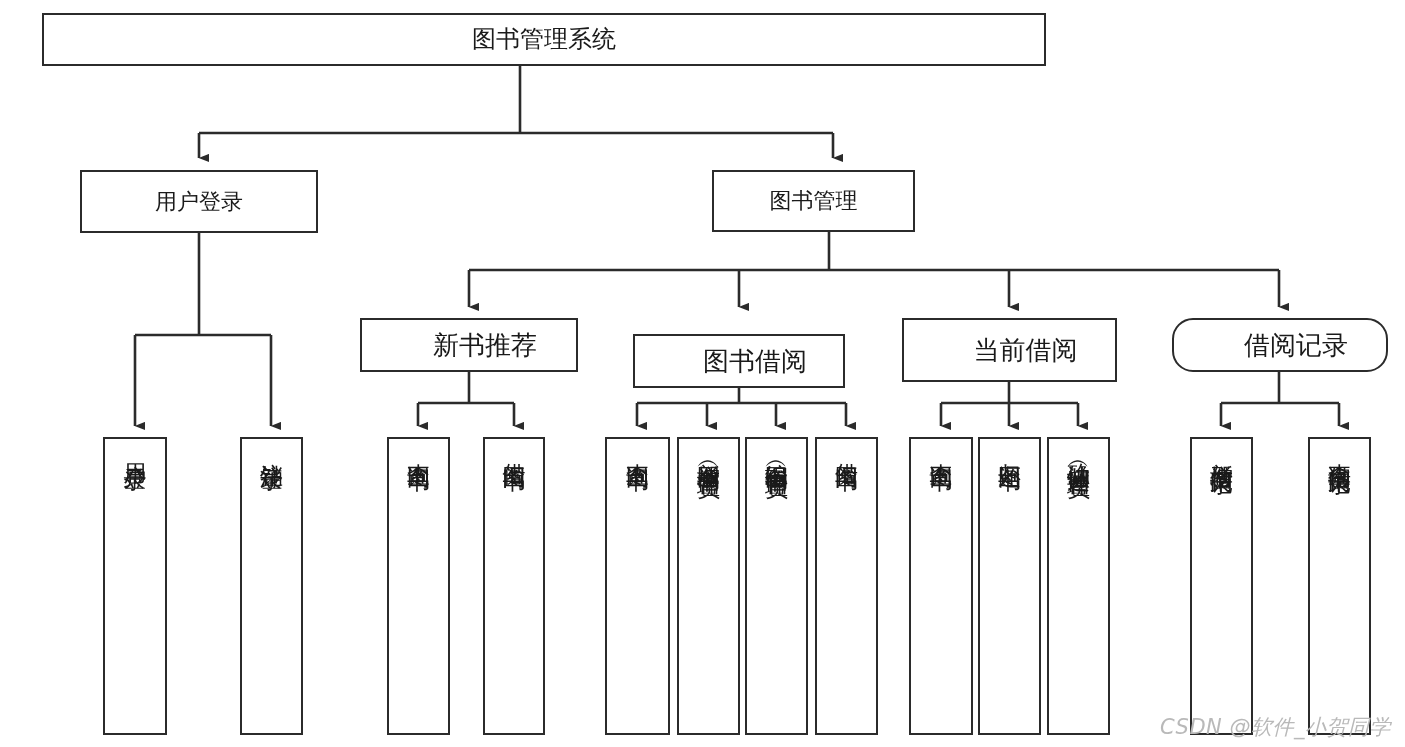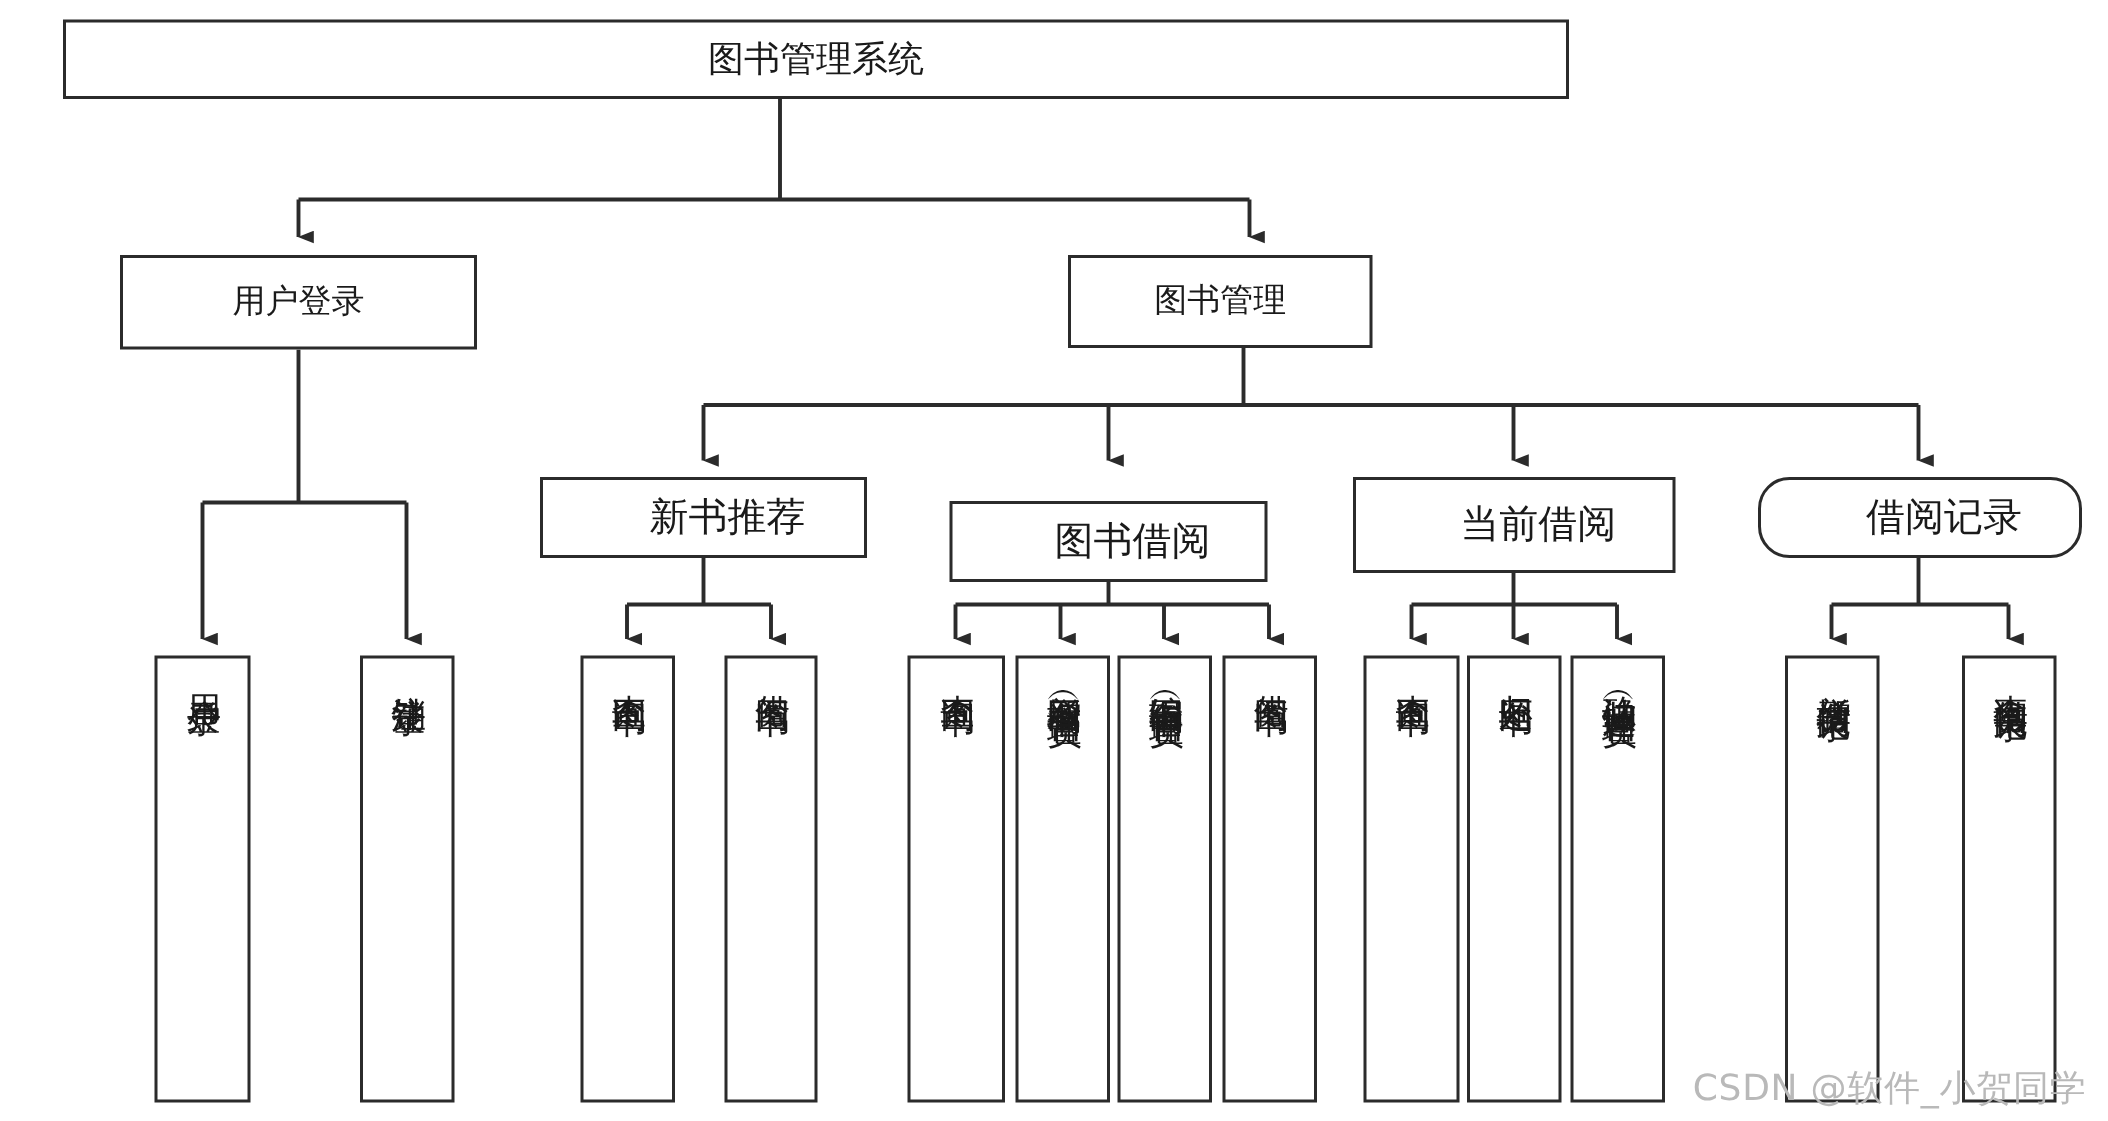--- a/index.html
+++ b/index.html
@@ -61,25 +61,26 @@
     display: block;
     margin: 0 auto;
   }
   .htext {
     white-space: nowrap;
   }
   #watermark {
     position: absolute;
     right: 14px;
     bottom: 6px;
-    font-size: 24px;
+    font-size: 21px;
     color: #b9b9b9;
     letter-spacing: 0.5px;
     white-space: nowrap;
     user-select: none;
+    font-style: italic;
   }
 </style>
 </head>
 <body>
 
 <div id="canvas">
 
   <svg id="edges" viewBox="0 0 1405 747" width="1405" height="747">
     <defs>
       <marker id="arrow" markerWidth="9" markerHeight="11" refX="4.2" refY="10.2" orient="auto" markerUnits="userSpaceOnUse">

